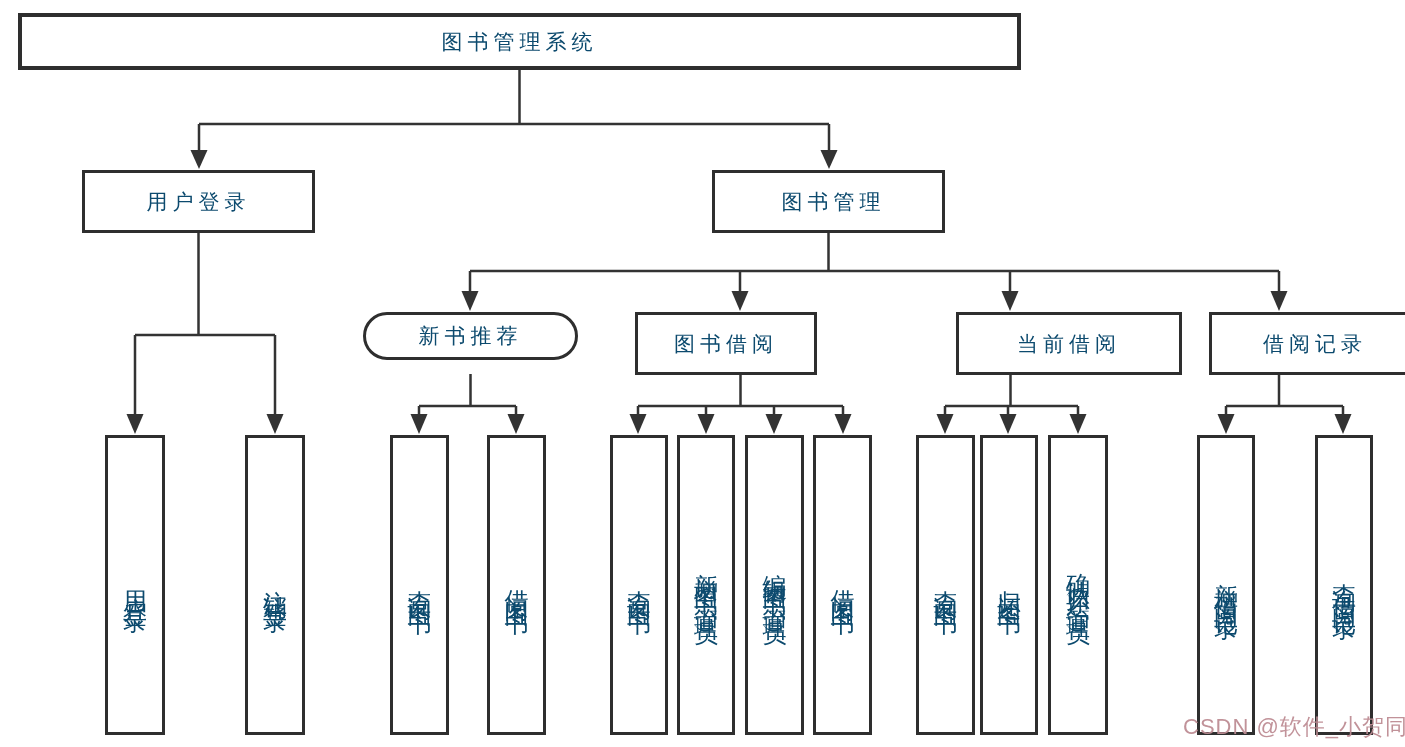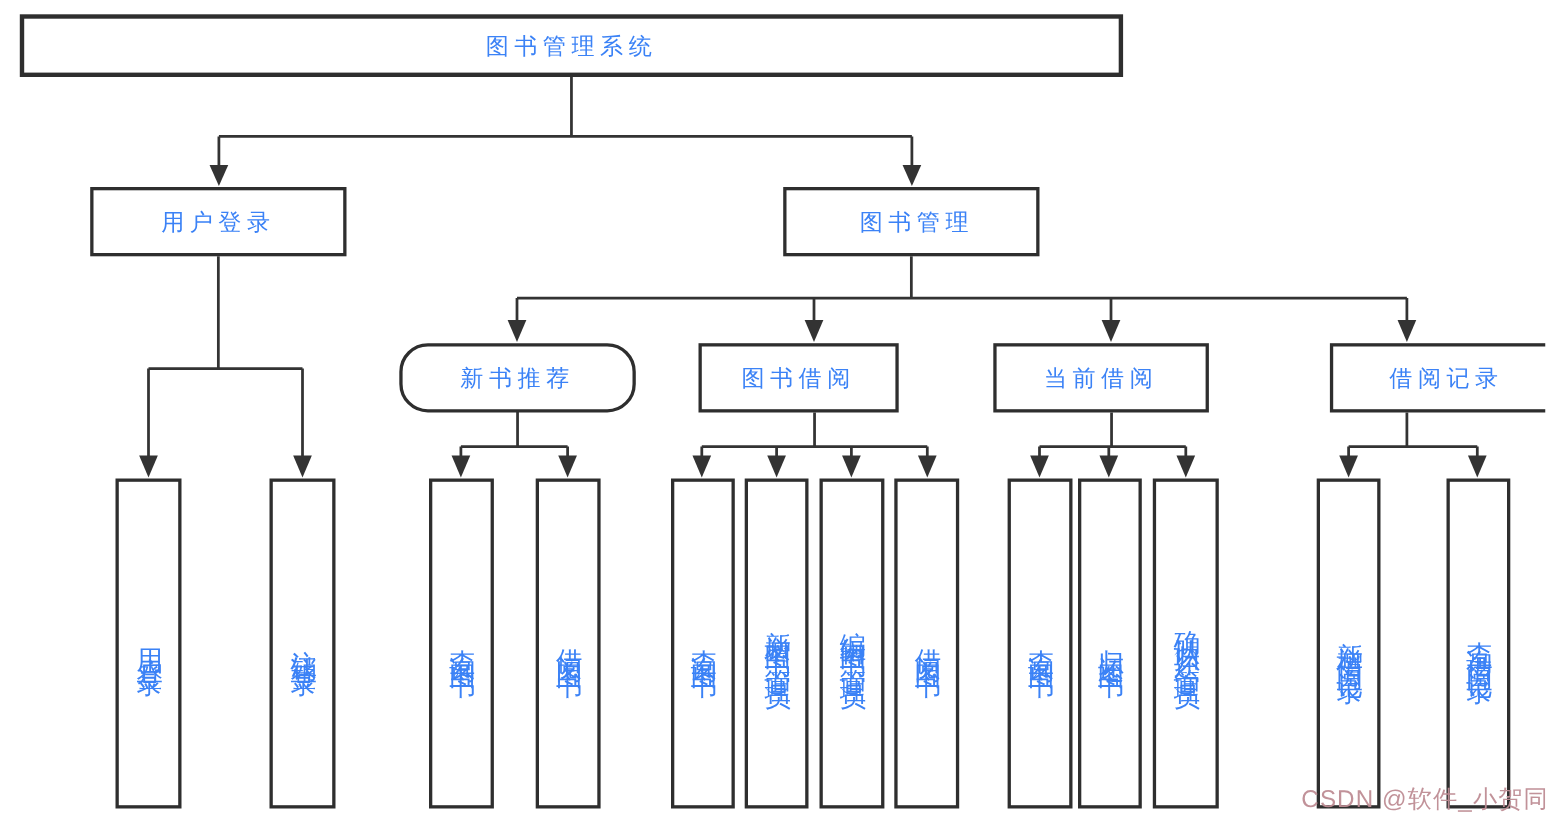--- a/index.html
+++ b/index.html
@@ -13,21 +13,21 @@
   }
   #connectors{position:absolute;left:0;top:0;width:1405px;height:747px;}
   .box{
     position:absolute;
     box-sizing:border-box;
     border:3px solid #2e2e2e;
     background:#ffffff;
     display:flex;
     align-items:center;
     justify-content:center;
-    color:#3b82f6;
+    color:#0c4a6e;
     text-align:center;
     z-index:2;
   }
   .root{border-width:4px;font-size:21px;letter-spacing:5px;}
   .hnode{font-size:21px;letter-spacing:5px;}
   .vleaf{
     writing-mode:vertical-rl;
     text-orientation:mixed;
     font-size:24px;
     letter-spacing:7px;
@@ -86,23 +86,23 @@
       <polygon points="1217.5,414 1234.5,414 1226,434"></polygon>
       <polygon points="1334.5,414 1351.5,414 1343,434"></polygon>
     </g>
   </svg>
 
   <div class="box root" style="left:18px;top:13px;width:1003px;height:57px;">图书管理系统</div>
 
   <div class="box hnode" style="left:82px;top:170px;width:233px;height:63px;">用户登录</div>
   <div class="box hnode" style="left:712px;top:170px;width:233px;height:63px;padding-left:10px;">图书管理</div>
 
-  <div class="box hnode" style="left:363px;top:312px;width:215px;height:63px;border-radius:26px;">新书推荐</div>
+  <div class="box hnode" style="left:363px;top:312px;width:215px;height:48px;border-radius:26px;">新书推荐</div>
   <div class="box hnode" style="left:635px;top:312px;width:182px;height:63px;">图书借阅</div>
-  <div class="box hnode" style="left:903px;top:312px;width:196px;height:63px;">当前借阅</div>
+  <div class="box hnode" style="left:956px;top:312px;width:226px;height:63px;">当前借阅</div>
   <div class="box hnode" style="left:1173px;top:312px;width:212px;height:63px;margin-left:36px;">借阅记录</div>
 
   <div class="box vleaf" style="left:105px;top:435px;width:60px;height:300px;">用户登录</div>
   <div class="box vleaf" style="left:245px;top:435px;width:60px;height:300px;">注销登录</div>
 
   <div class="box vleaf" style="left:390px;top:435px;width:59px;height:300px;">查询图书</div>
   <div class="box vleaf" style="left:487px;top:435px;width:59px;height:300px;">借阅图书</div>
 
   <div class="box vleaf" style="left:610px;top:435px;width:58px;height:300px;">查询图书</div>
   <div class="box vleaf" style="left:677px;top:435px;width:58px;height:300px;">新增图书（管理员）</div>

